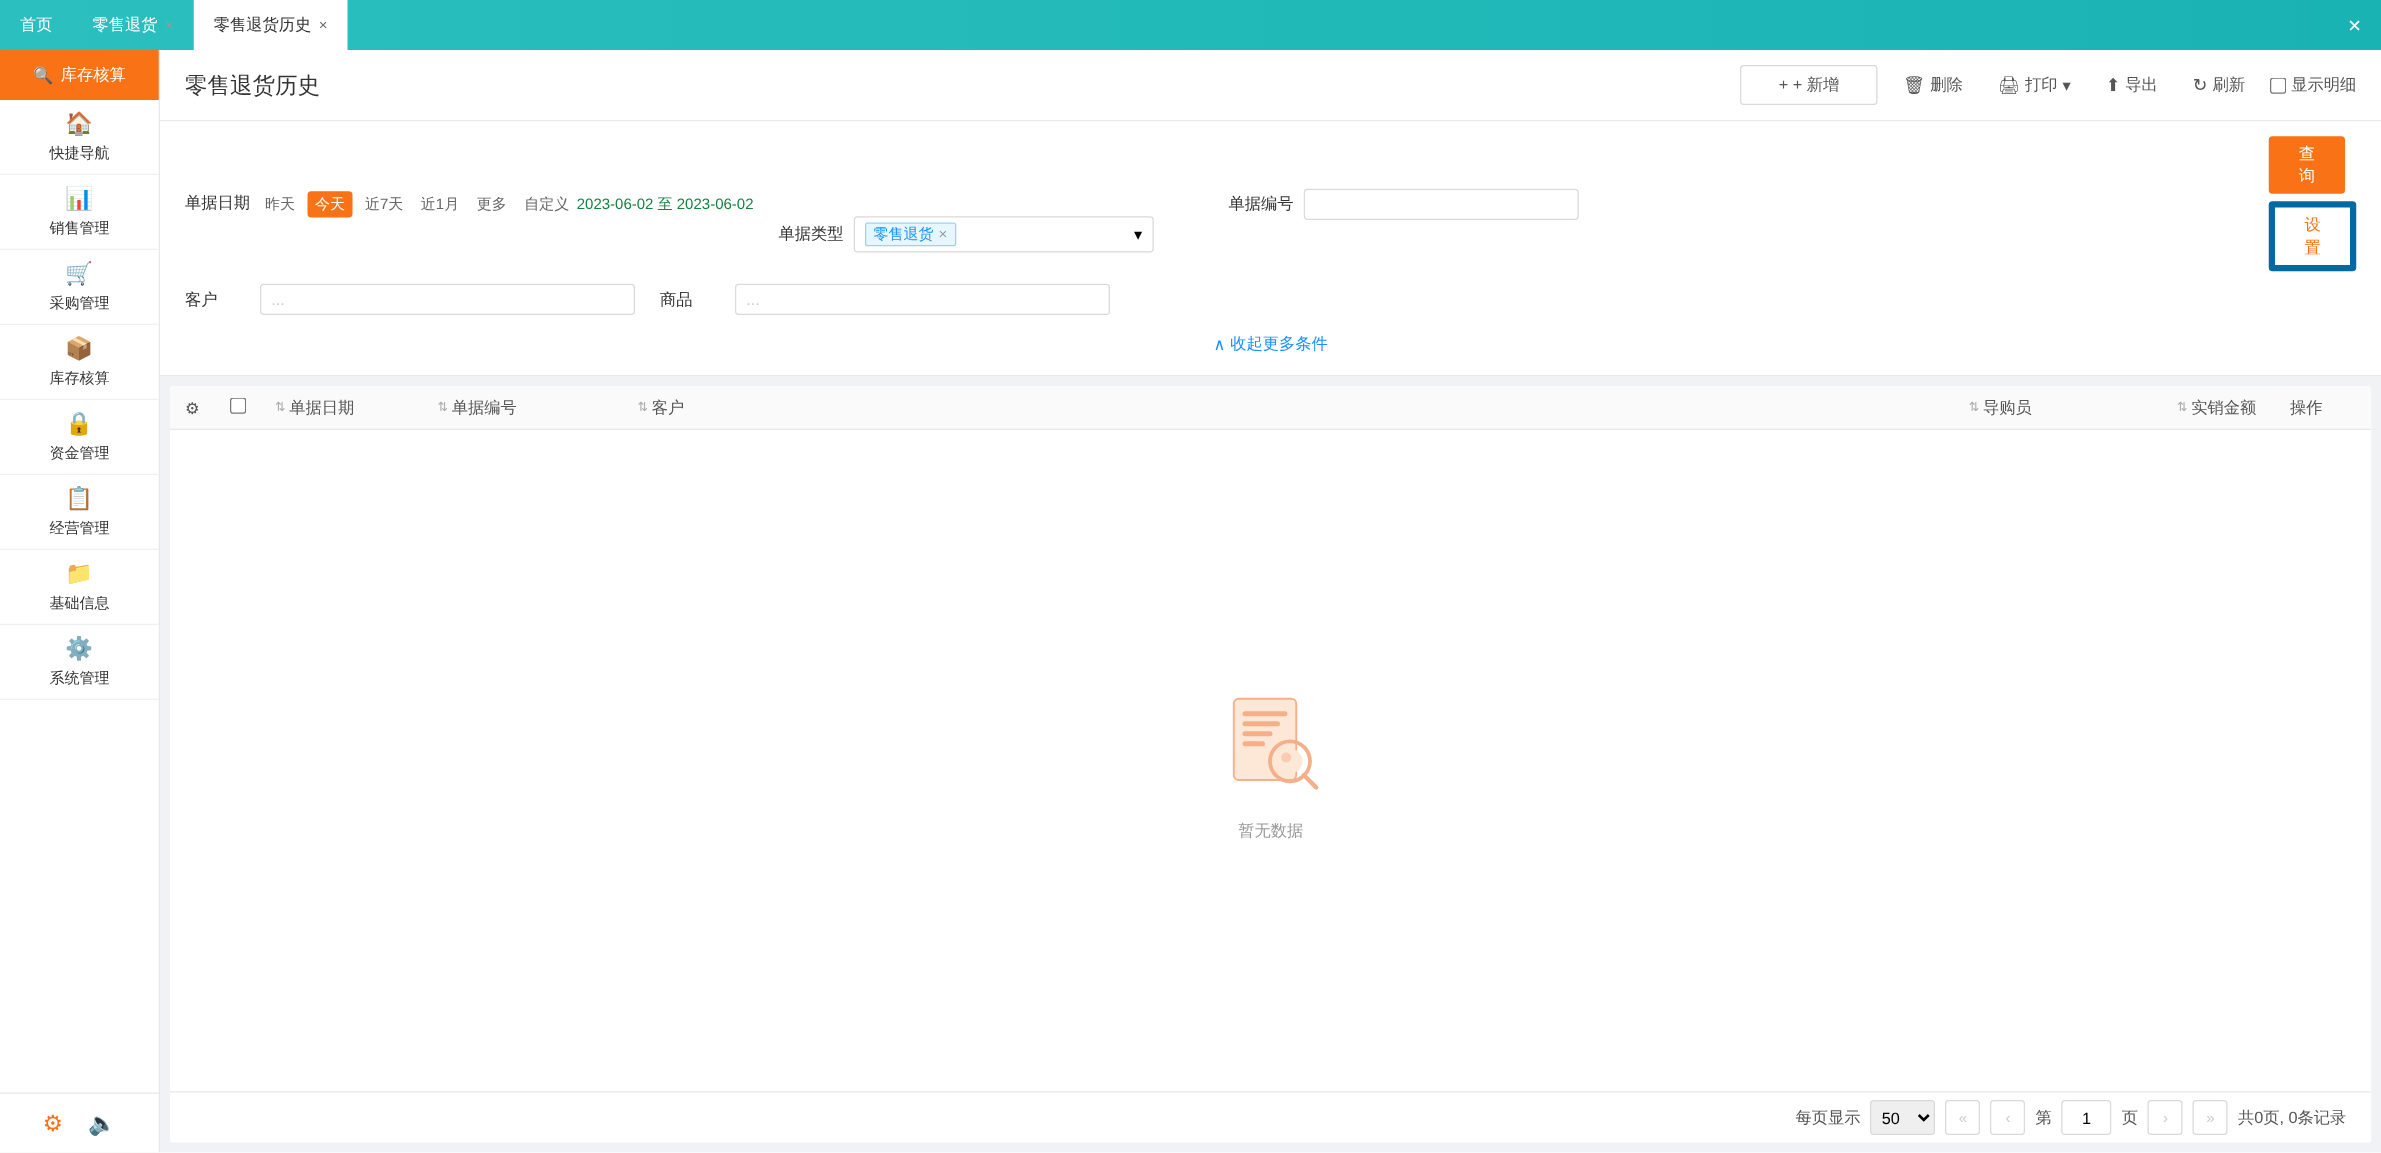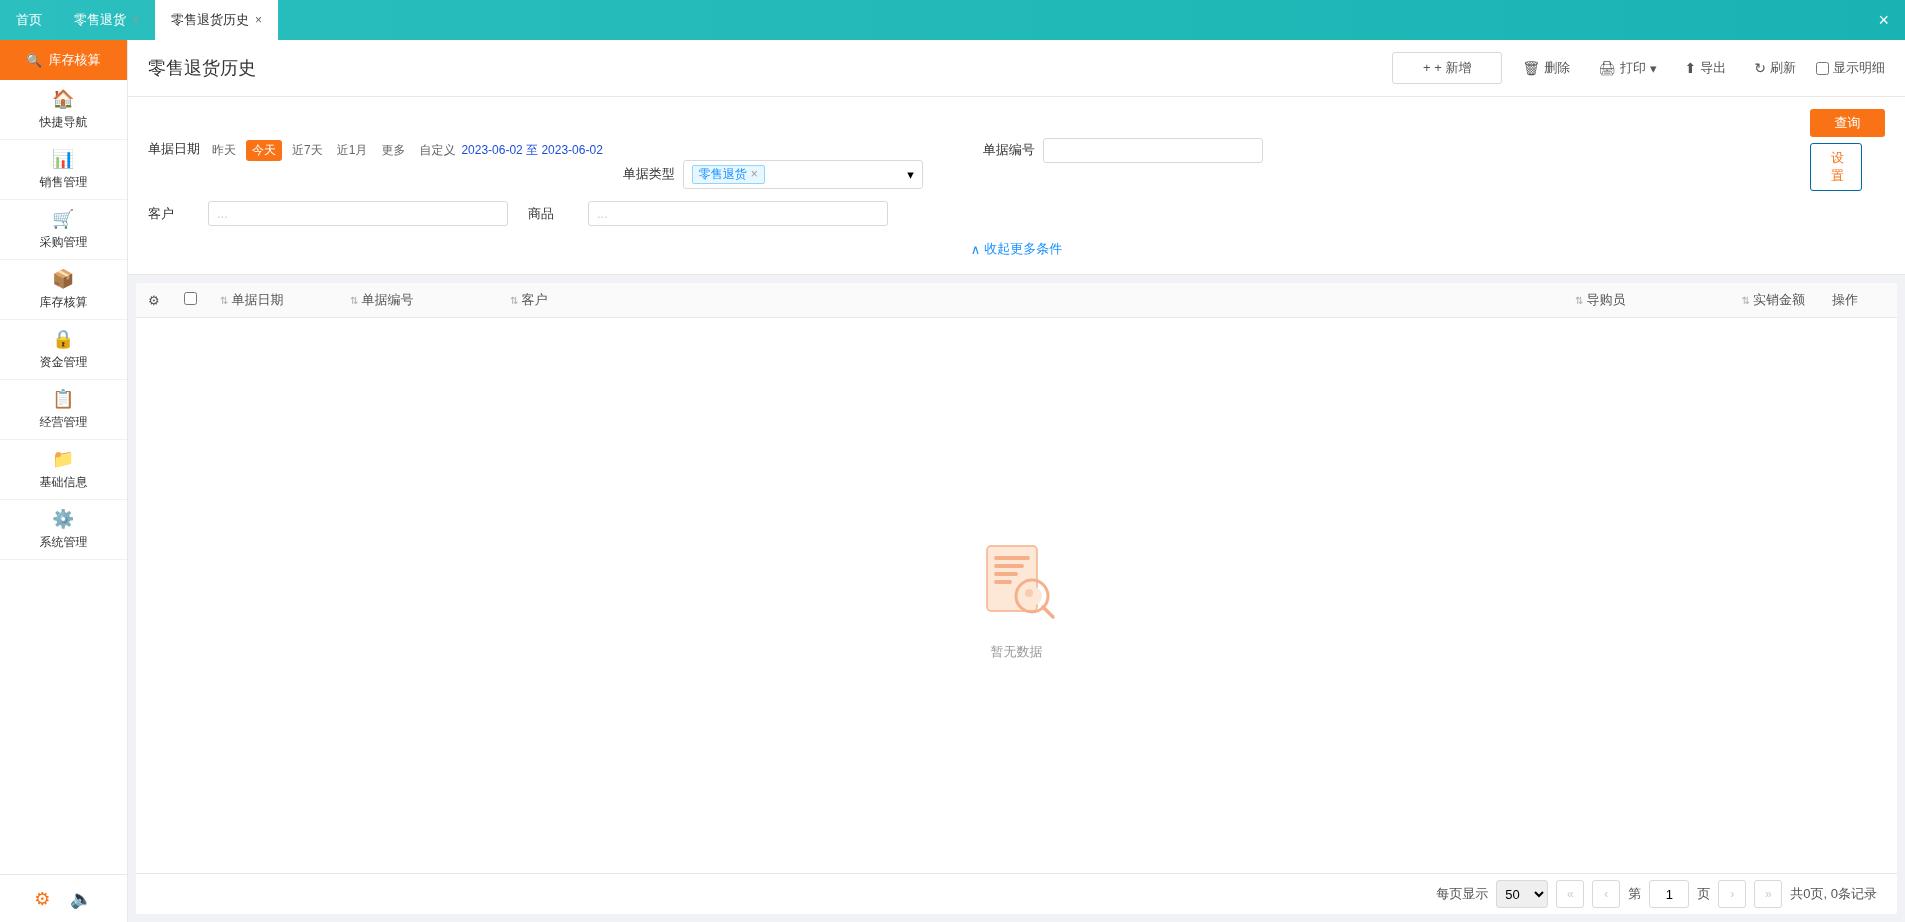--- a/index.html
+++ b/index.html
@@ -160,31 +160,31 @@
       cursor: pointer;
     }
     .btn-query {
       background: #f97316;
       color: #fff;
       border: none;
       padding: 5px 20px;
       border-radius: 3px;
       font-size: 13px;
       cursor: pointer;
-      width: 75px;
+      width: 61px;
     }
     .btn-set {
       background: #fff;
       color: #f97316;
-      border: 1px solid #0369a1;
+      border: 5px solid #0369a1;
       padding: 5px 20px;
       border-radius: 3px;
       font-size: 13px;
       cursor: pointer;
-      width: 52px;
+      width: 70px;
     }
     .checkbox-label {
       display: flex;
       align-items: center;
       gap: 4px;
       font-size: 13px;
       color: #555;
       cursor: pointer;
     }
 
@@ -226,21 +226,21 @@
       padding: 2px 4px;
     }
     .date-option.active {
       background: #f97316;
       color: #fff;
       border-radius: 3px;
       padding: 2px 6px;
     }
     .date-range {
       font-size: 12px;
-      color: #1d4ed8;
+      color: #15803d;
       margin-top: 2px;
     }
     .filter-select {
       display: flex;
       align-items: center;
       border: 1px solid #d9d9d9;
       border-radius: 3px;
       padding: 4px 8px;
       min-width: 200px;
       background: #fff;

